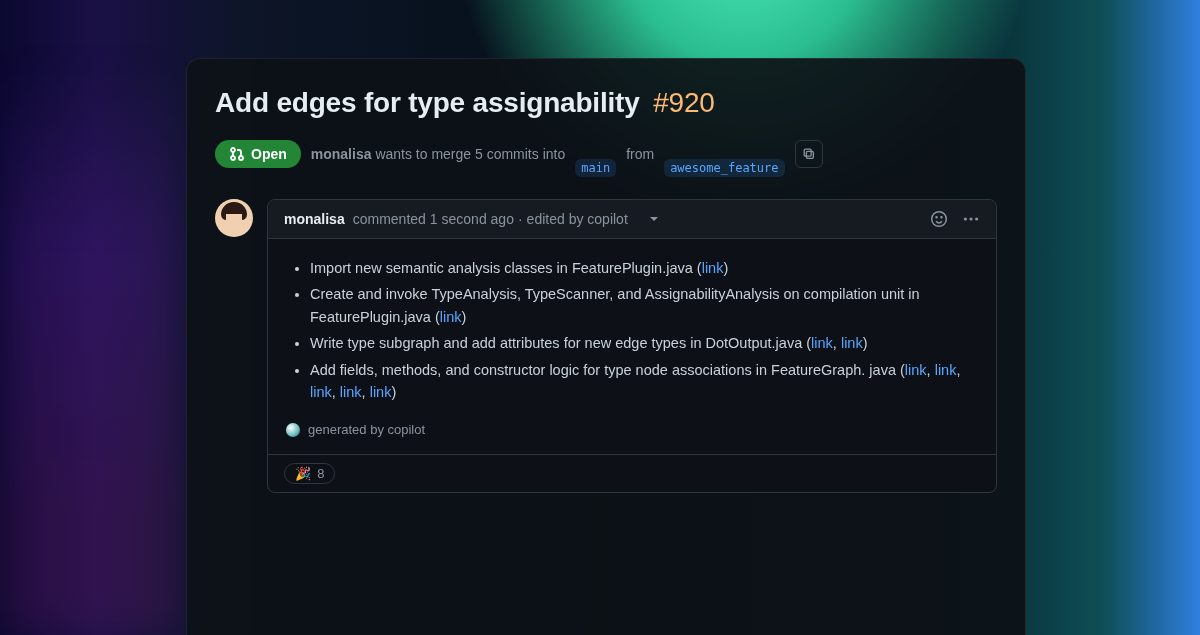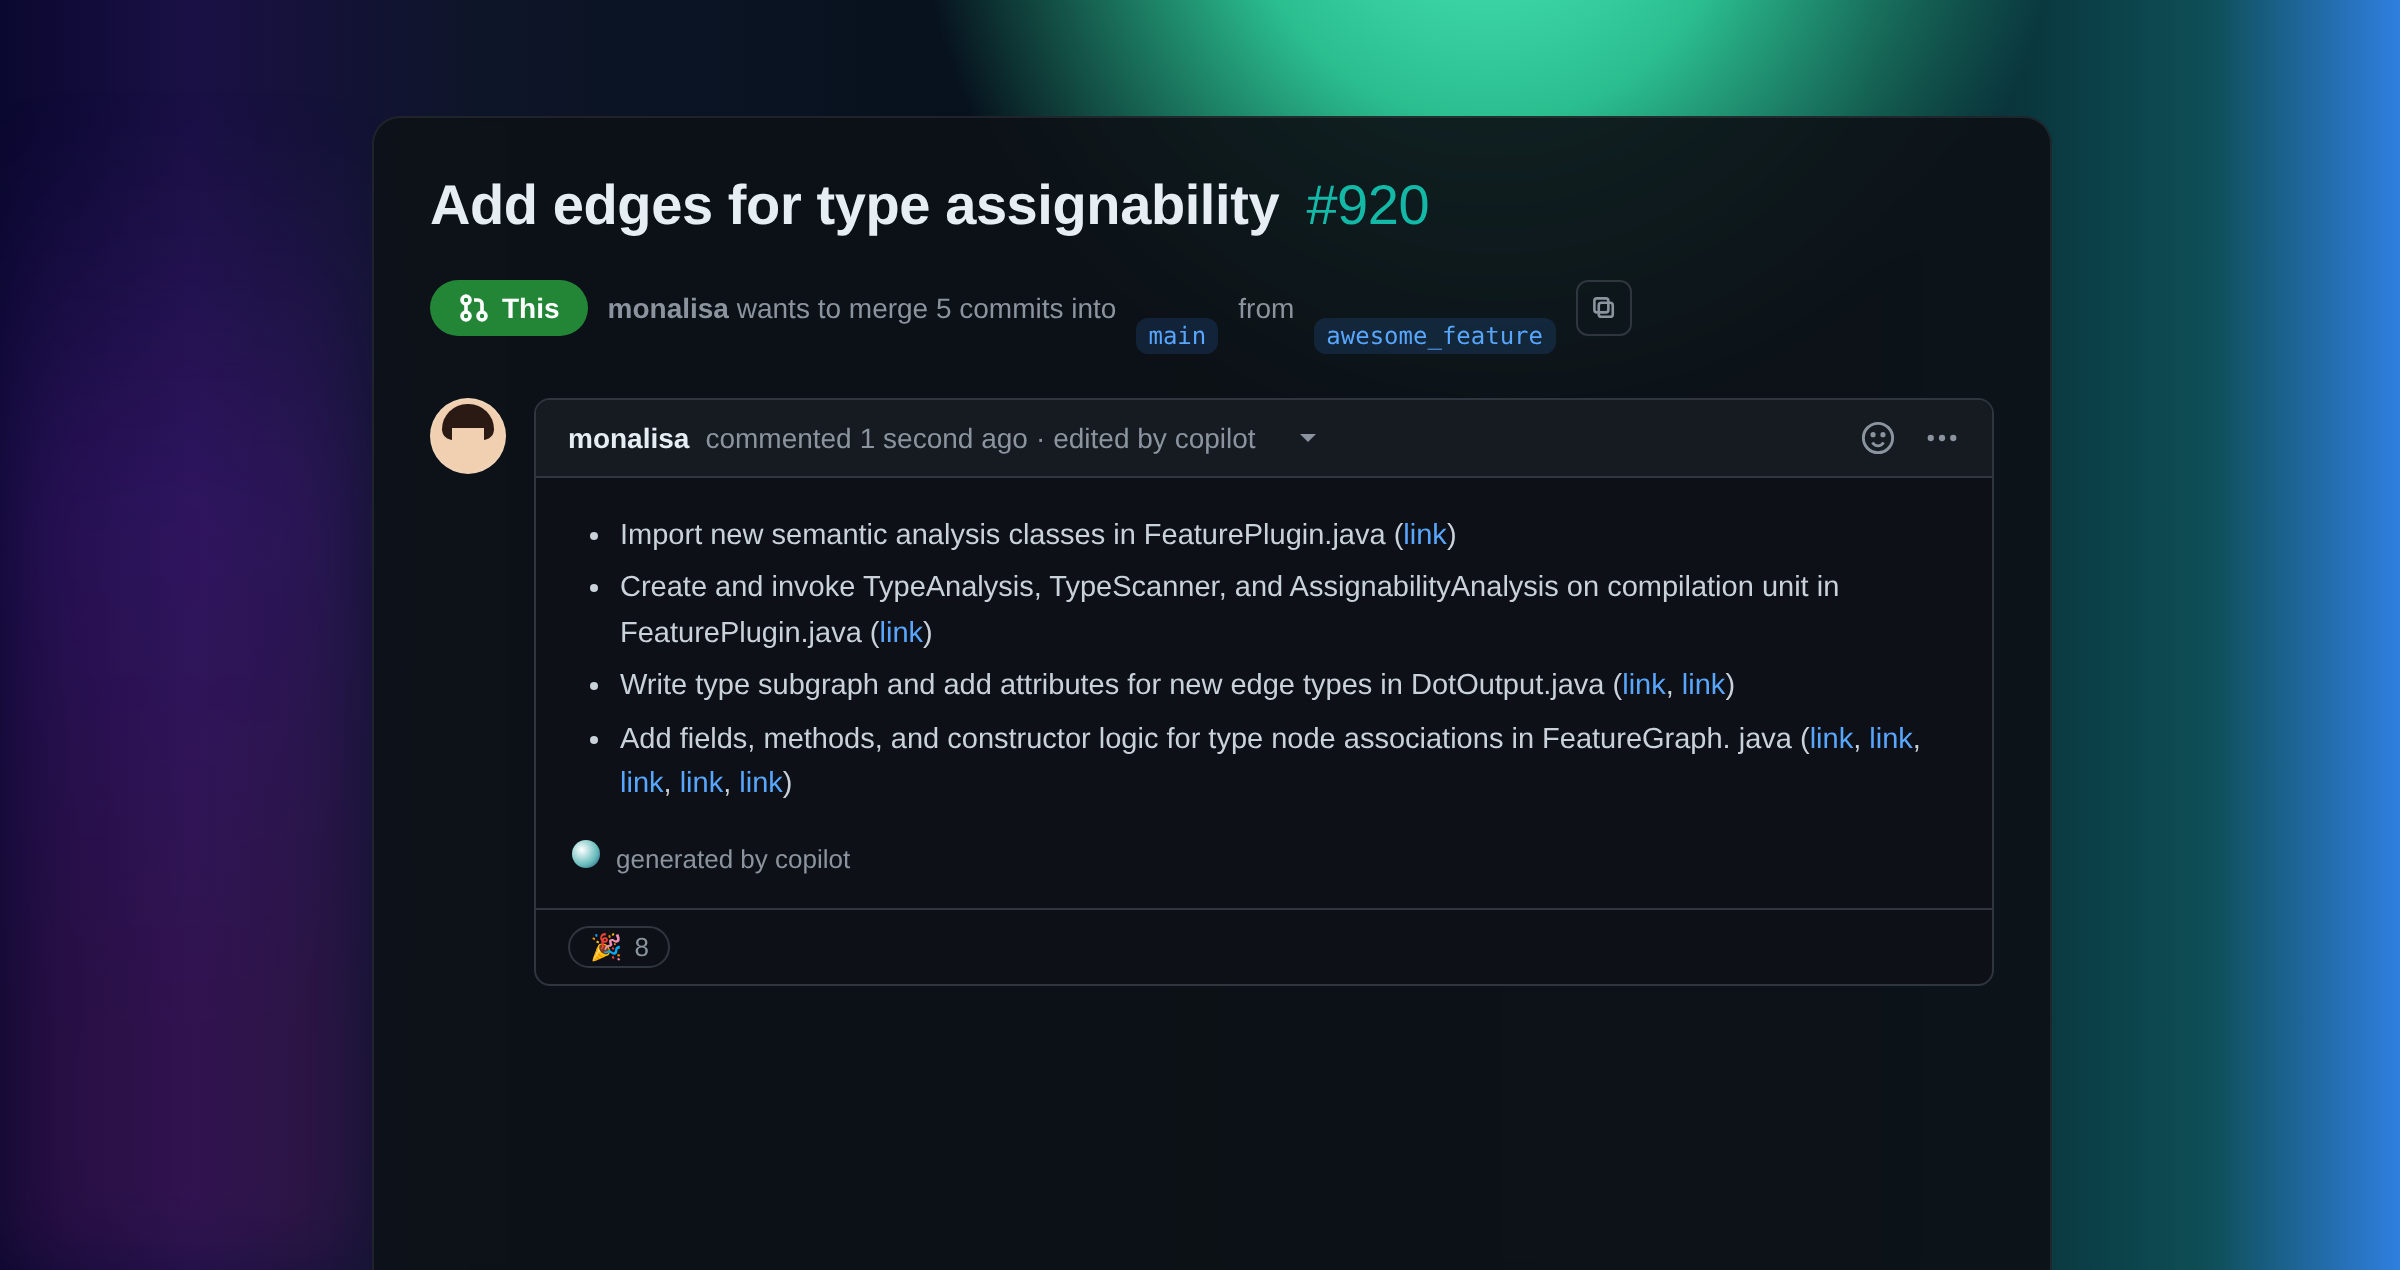--- a/index.html
+++ b/index.html
@@ -28,21 +28,21 @@
     height: 580px;
     background: rgba(13,17,23,0.92);
     border: 1px solid rgba(255,255,255,0.08);
     border-top-left-radius: 14px;
     border-top-right-radius: 14px;
     padding: 28px 28px 0 28px;
     color: #c9d1d9;
     backdrop-filter: blur(2px);
   }
   .title-row { font-size: 28px; font-weight: 600; color: #e6edf3; margin-bottom: 12px; letter-spacing: -0.2px;}
-  .title-row .pr-number { color: #14b8a6; font-weight: 400; margin-left: 6px; }
+  .title-row .pr-number { color: #fdba74; font-weight: 400; margin-left: 6px; }
   .meta-row { display: flex; align-items: center; gap: 10px; font-size: 14px; color: #8b949e; margin-bottom: 22px; flex-wrap: wrap;}
   .badge-open {
     display: inline-flex; align-items: center; gap: 6px;
     background: #238636; color: #fff;
     padding: 6px 14px; border-radius: 999px;
     font-weight: 600; font-size: 14px;
   }
   .badge-open svg { width: 16px; height: 16px; }
   .meta-row .user { color: #8b949e; font-weight: 600; }
   .branch {
@@ -98,21 +98,21 @@
   .comment-header .edited { display: inline-flex; align-items: center; gap: 21px; cursor: pointer;}
   .comment-header .edited svg { width: 10px; height: 10px; }
   .hdr-actions { display: flex; align-items: center; gap: 14px; }
   .hdr-actions .ico { width: 18px; height: 18px; color: #8b949e; cursor: pointer; display:flex; align-items:center; justify-content:center;}
   .comment-body { padding: 18px 18px 14px 18px; font-size: 14.5px; line-height: 1.55; color: #c9d1d9;}
   .comment-body p { margin-bottom: 16px; }
   .comment-body h3 { font-size: 19px; font-weight: 600; color: #e6edf3; padding-bottom: 8px; border-bottom: 1px solid #30363d; margin-bottom: 12px;}
   .comment-body ul { padding-left: 24px; margin-bottom: 16px;}
   .comment-body li { margin-bottom: 4px; }
   .comment-body a { color: #58a6ff; text-decoration: none; cursor: pointer;}
-  .generated { display: flex; gap: 8px; color: #8b949e; font-size: 13px; margin-top: 6px;}
+  .generated { display: flex; align-items: center; gap: 8px; color: #8b949e; font-size: 13px; margin-top: 6px;}
   .generated .dot { width: 14px; height: 14px; border-radius: 50%; background: radial-gradient(circle at 35% 35%, #fff, #6bb 60%, #247 100%);}
   .reaction-bar { border-top: 1px solid #30363d; padding: 8px 16px; display:flex; gap:8px;}
   .reaction {
     display: inline-flex; align-items: center; gap: 6px;
     border: 1px solid #30363d; border-radius: 999px;
     padding: 2px 10px; font-size: 13px; color: #8b949e;
     cursor: pointer;
     background: #0d1117;
   }
 </style>
@@ -130,21 +130,21 @@
   </div>
 
   <div class="meta-row">
     <span class="badge-open">
       <svg viewBox="0 0 16 16" fill="none" stroke="currentColor" stroke-width="1.8">
         <circle cx="4" cy="4" r="2"></circle>
           <circle cx="4" cy="12" r="2"></circle>
           <circle cx="12" cy="12" r="2"></circle>
         <path d="M4 6v4M8 4h2a2 2 0 0 1 2 2v4"></path>
       </svg>
-      <span>This</span>
+      <span>Open</span>
     </span>
     <span>
       <span class="user">monalisa</span>
       <span>wants to merge 5 commits into</span>
     </span>
     <span class="branch">main</span>
     <span>from</span>
     <span class="branch">awesome_feature</span>
     <button class="copy-btn">
       <svg viewBox="0 0 16 16" fill="none" stroke="currentColor" stroke-width="1.5">

